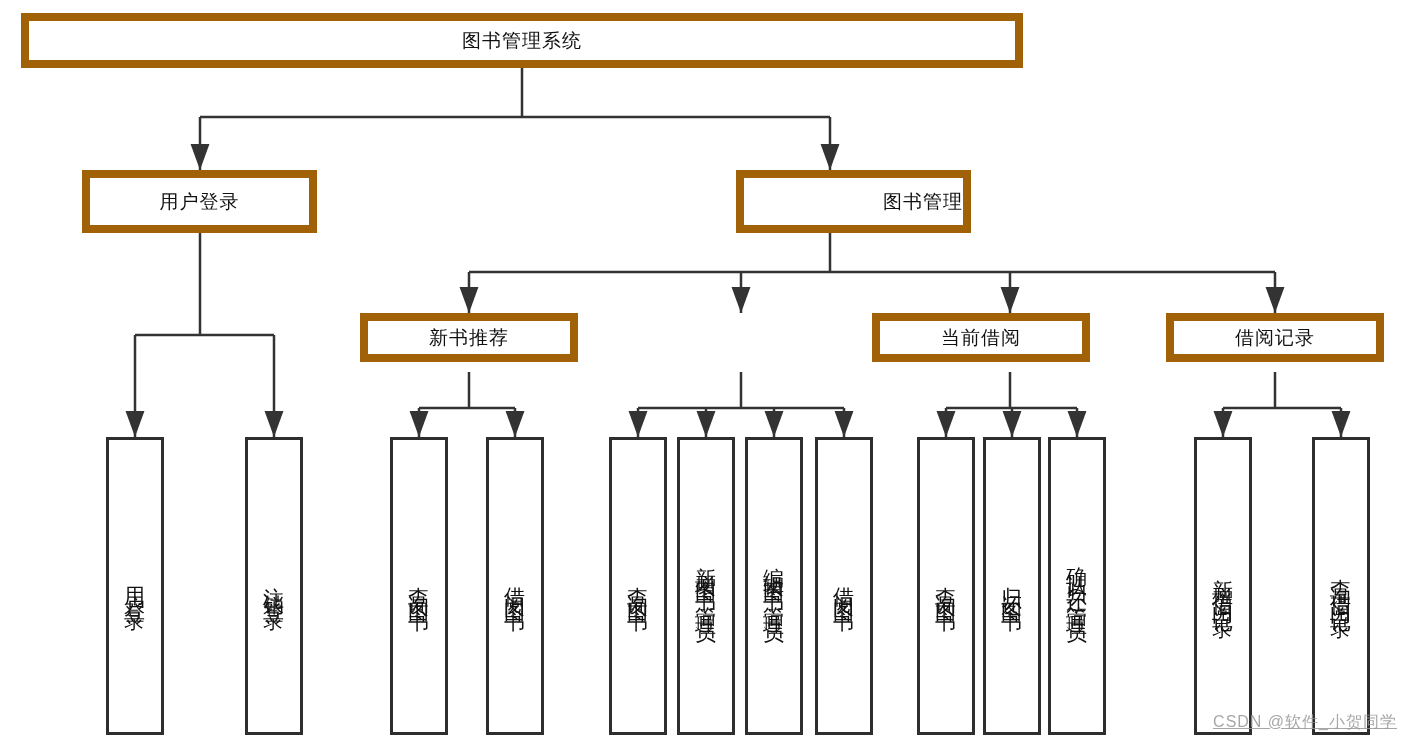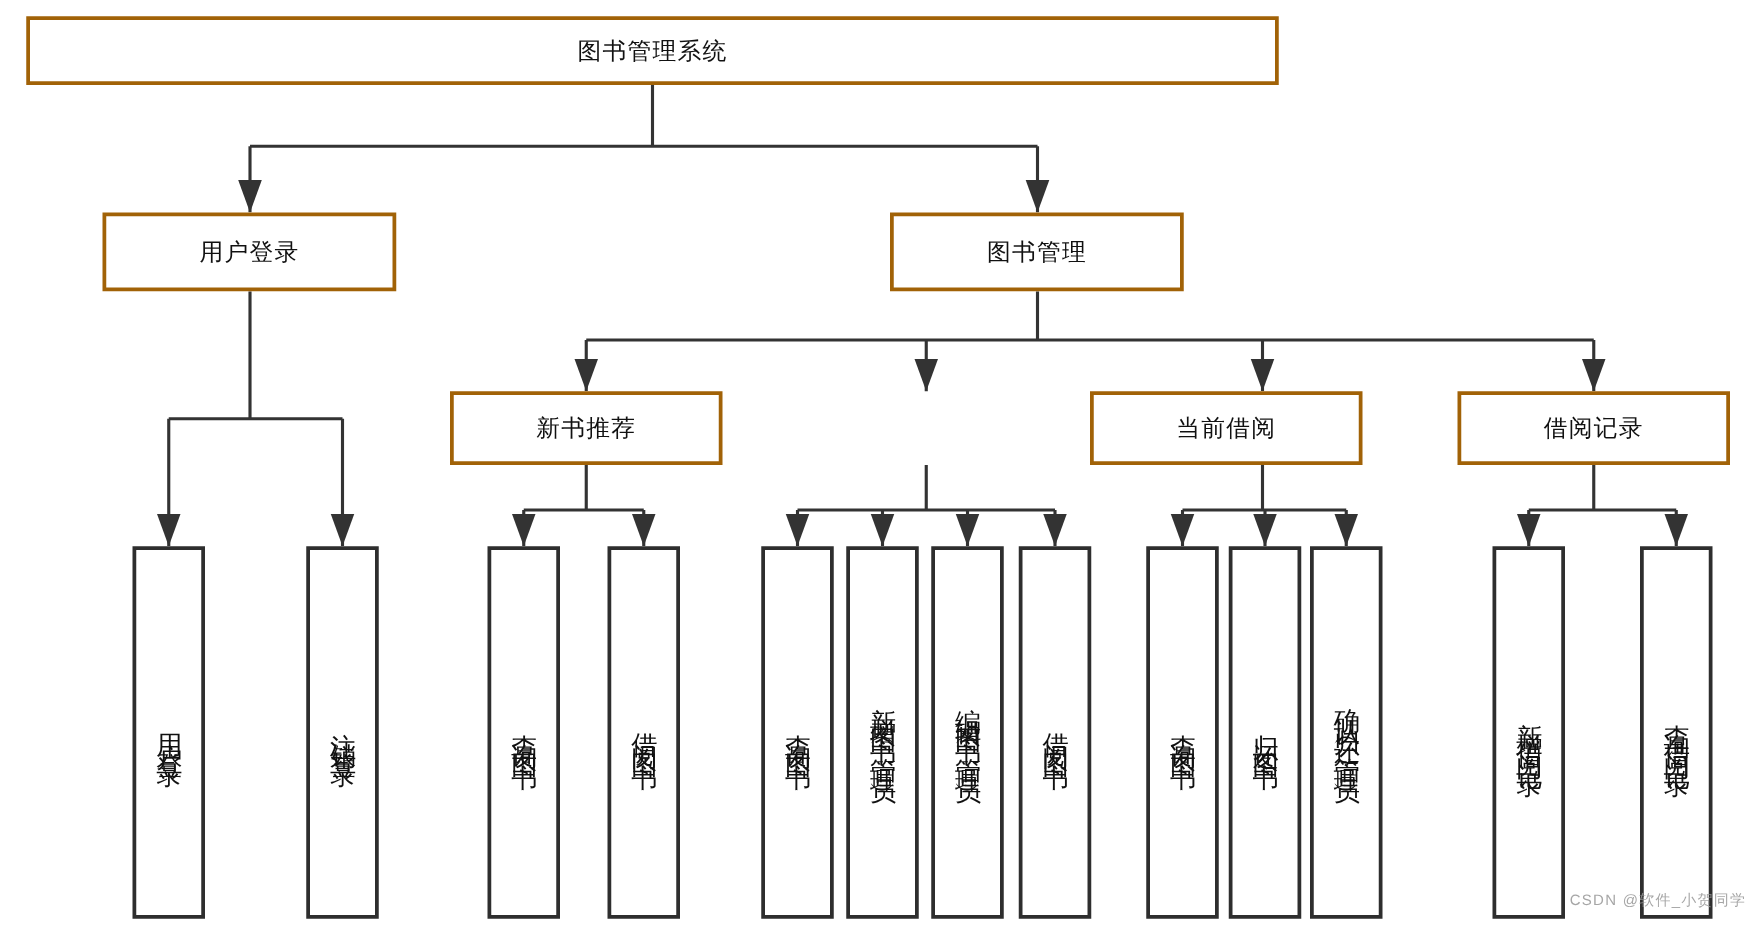--- a/index.html
+++ b/index.html
@@ -19,41 +19,41 @@
     position: absolute;
     left: 0;
     top: 0;
     width: 1405px;
     height: 747px;
     pointer-events: none;
   }
   .box {
     position: absolute;
     box-sizing: border-box;
-    border: 3px solid #a16207;
+    border: 8px solid #a16207;
     background: #ffffff;
     display: flex;
     align-items: center;
     justify-content: center;
     color: #111111;
     font-size: 19px;
     letter-spacing: 1px;
     z-index: 2;
   }
   .box-root {
     left: 21px; top: 13px;
     width: 1002px; height: 55px;
   }
   .box-l2 {
     top: 170px;
     width: 235px; height: 63px;
   }
   .box-l3 {
     top: 313px;
-    width: 218px; height: 59px;
+    width: 218px; height: 49px;
   }
   .leaf {
     position: absolute;
     top: 437px;
     width: 58px;
     height: 298px;
     box-sizing: border-box;
     border: 3px solid #2e2e2e;
     background: #ffffff;
     display: flex;
@@ -67,25 +67,26 @@
     font-size: 21px;
     letter-spacing: 8px;
     color: #111111;
     white-space: nowrap;
     line-height: 1;
   }
   .watermark {
     position: absolute;
     right: 8px;
     top: 712px;
-    font-size: 12px;
+    font-size: 16px;
     color: rgba(150, 150, 150, 0.85);
     letter-spacing: 1px;
     z-index: 3;
     white-space: nowrap;
+    text-decoration: underline;
   }
 </style>
 </head>
 <body>
 
 <div class="canvas">
 
   <svg class="connectors" viewBox="0 0 1405 747" xmlns="http://www.w3.org/2000/svg">
     <defs>
       <marker id="arrow" markerUnits="userSpaceOnUse" markerWidth="26" markerHeight="20" viewBox="0 0 22 16" refX="22" refY="8" orient="auto">
@@ -129,21 +130,21 @@
     </g>
   </svg>
 
   <div class="box box-root">
     <span>图书管理系统</span>
   </div>
 
   <div class="box box-l2" style="left:82px;">
     <span>用户登录</span>
   </div>
-  <div class="box box-l2" style="left:712px;">
+  <div class="box box-l2" style="left:736px;justify-content:flex-end;">
     <span>图书管理</span>
   </div>
 
   <div class="box box-l3" style="left:360px;">
     <span>新书推荐</span>
   </div>
   <div class="box box-l3" style="left:872px;">
     <span>当前借阅</span>
   </div>
   <div class="box box-l3" style="left:1166px;">

